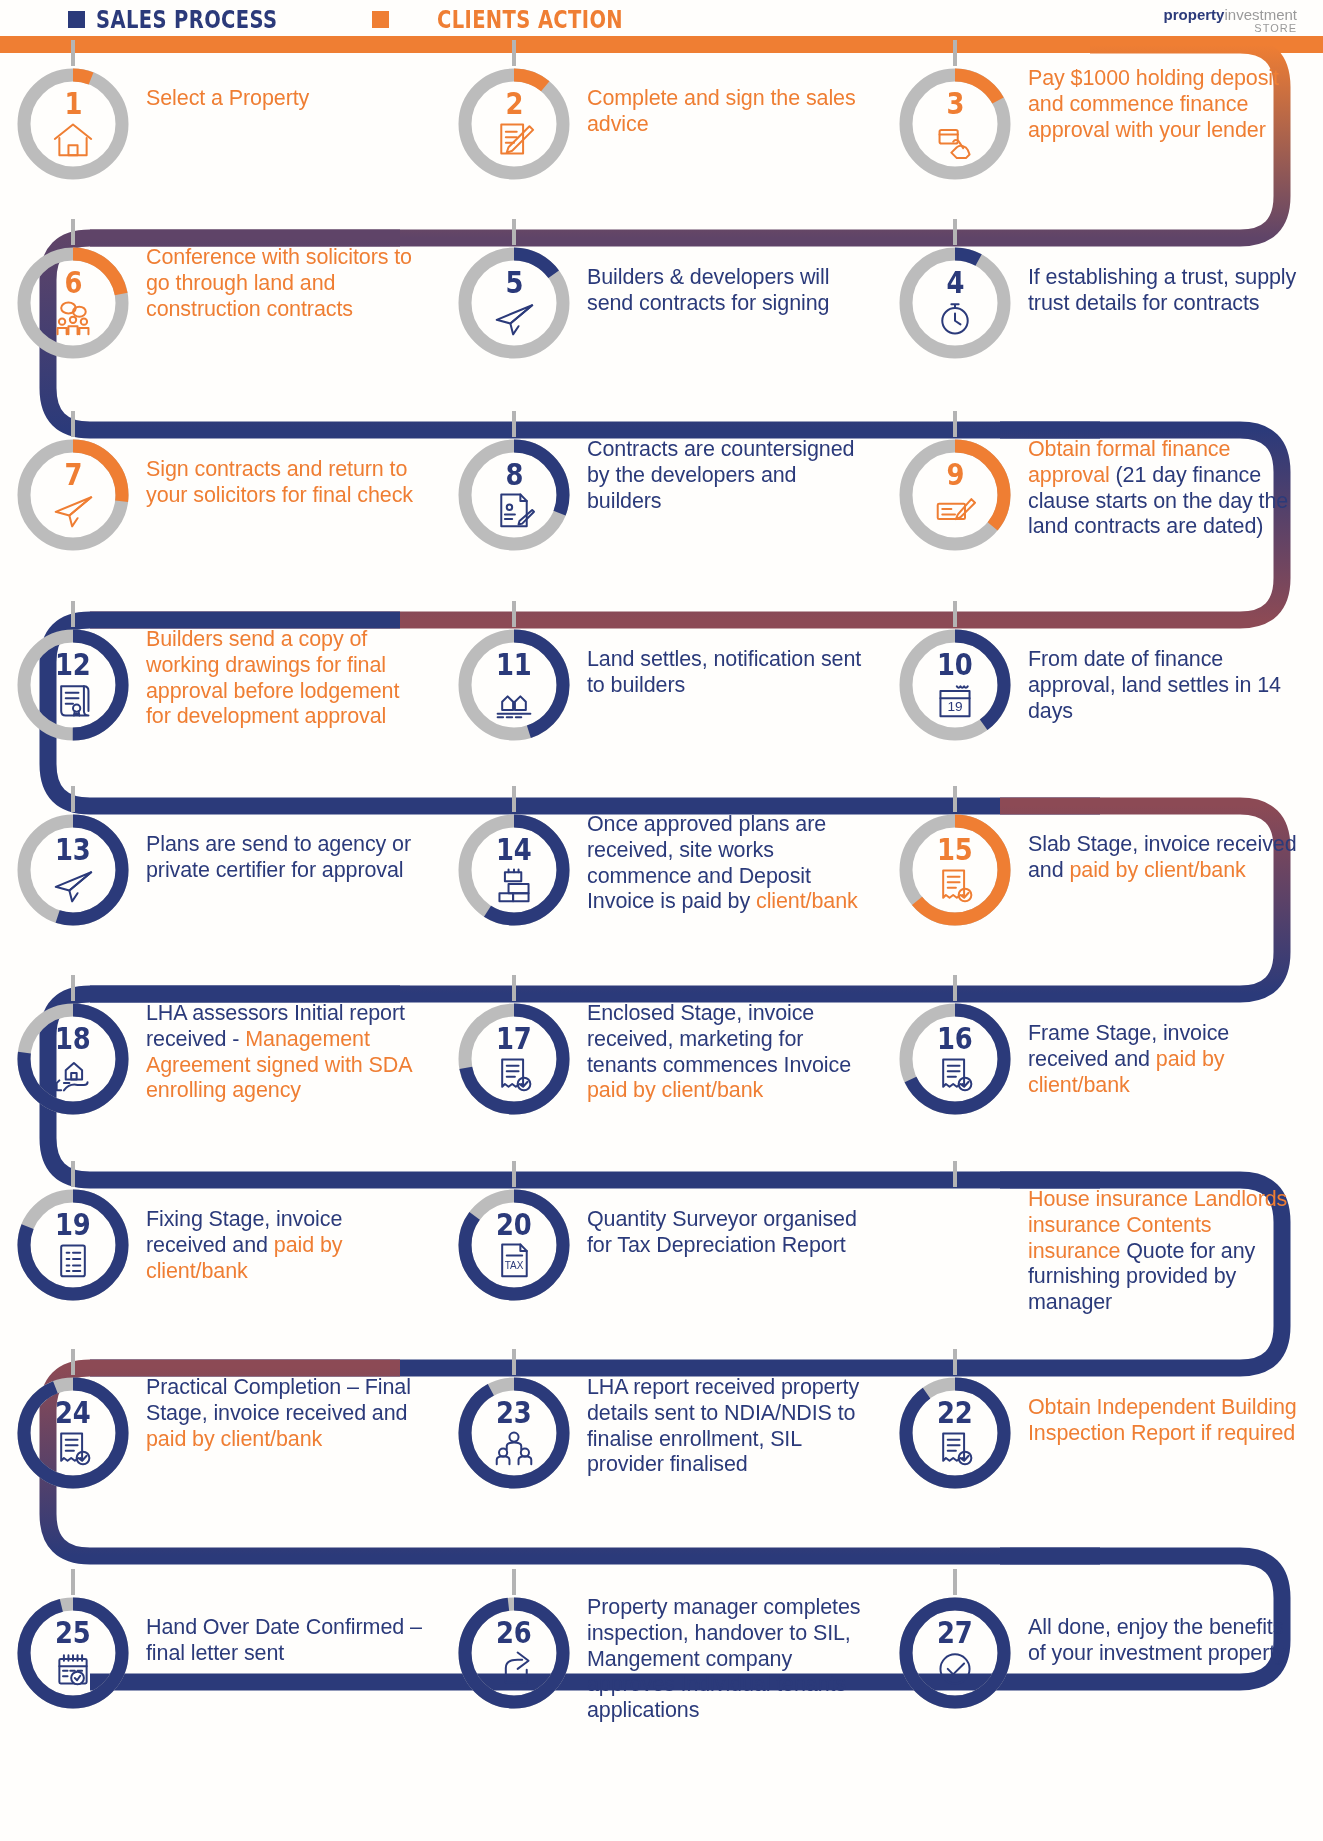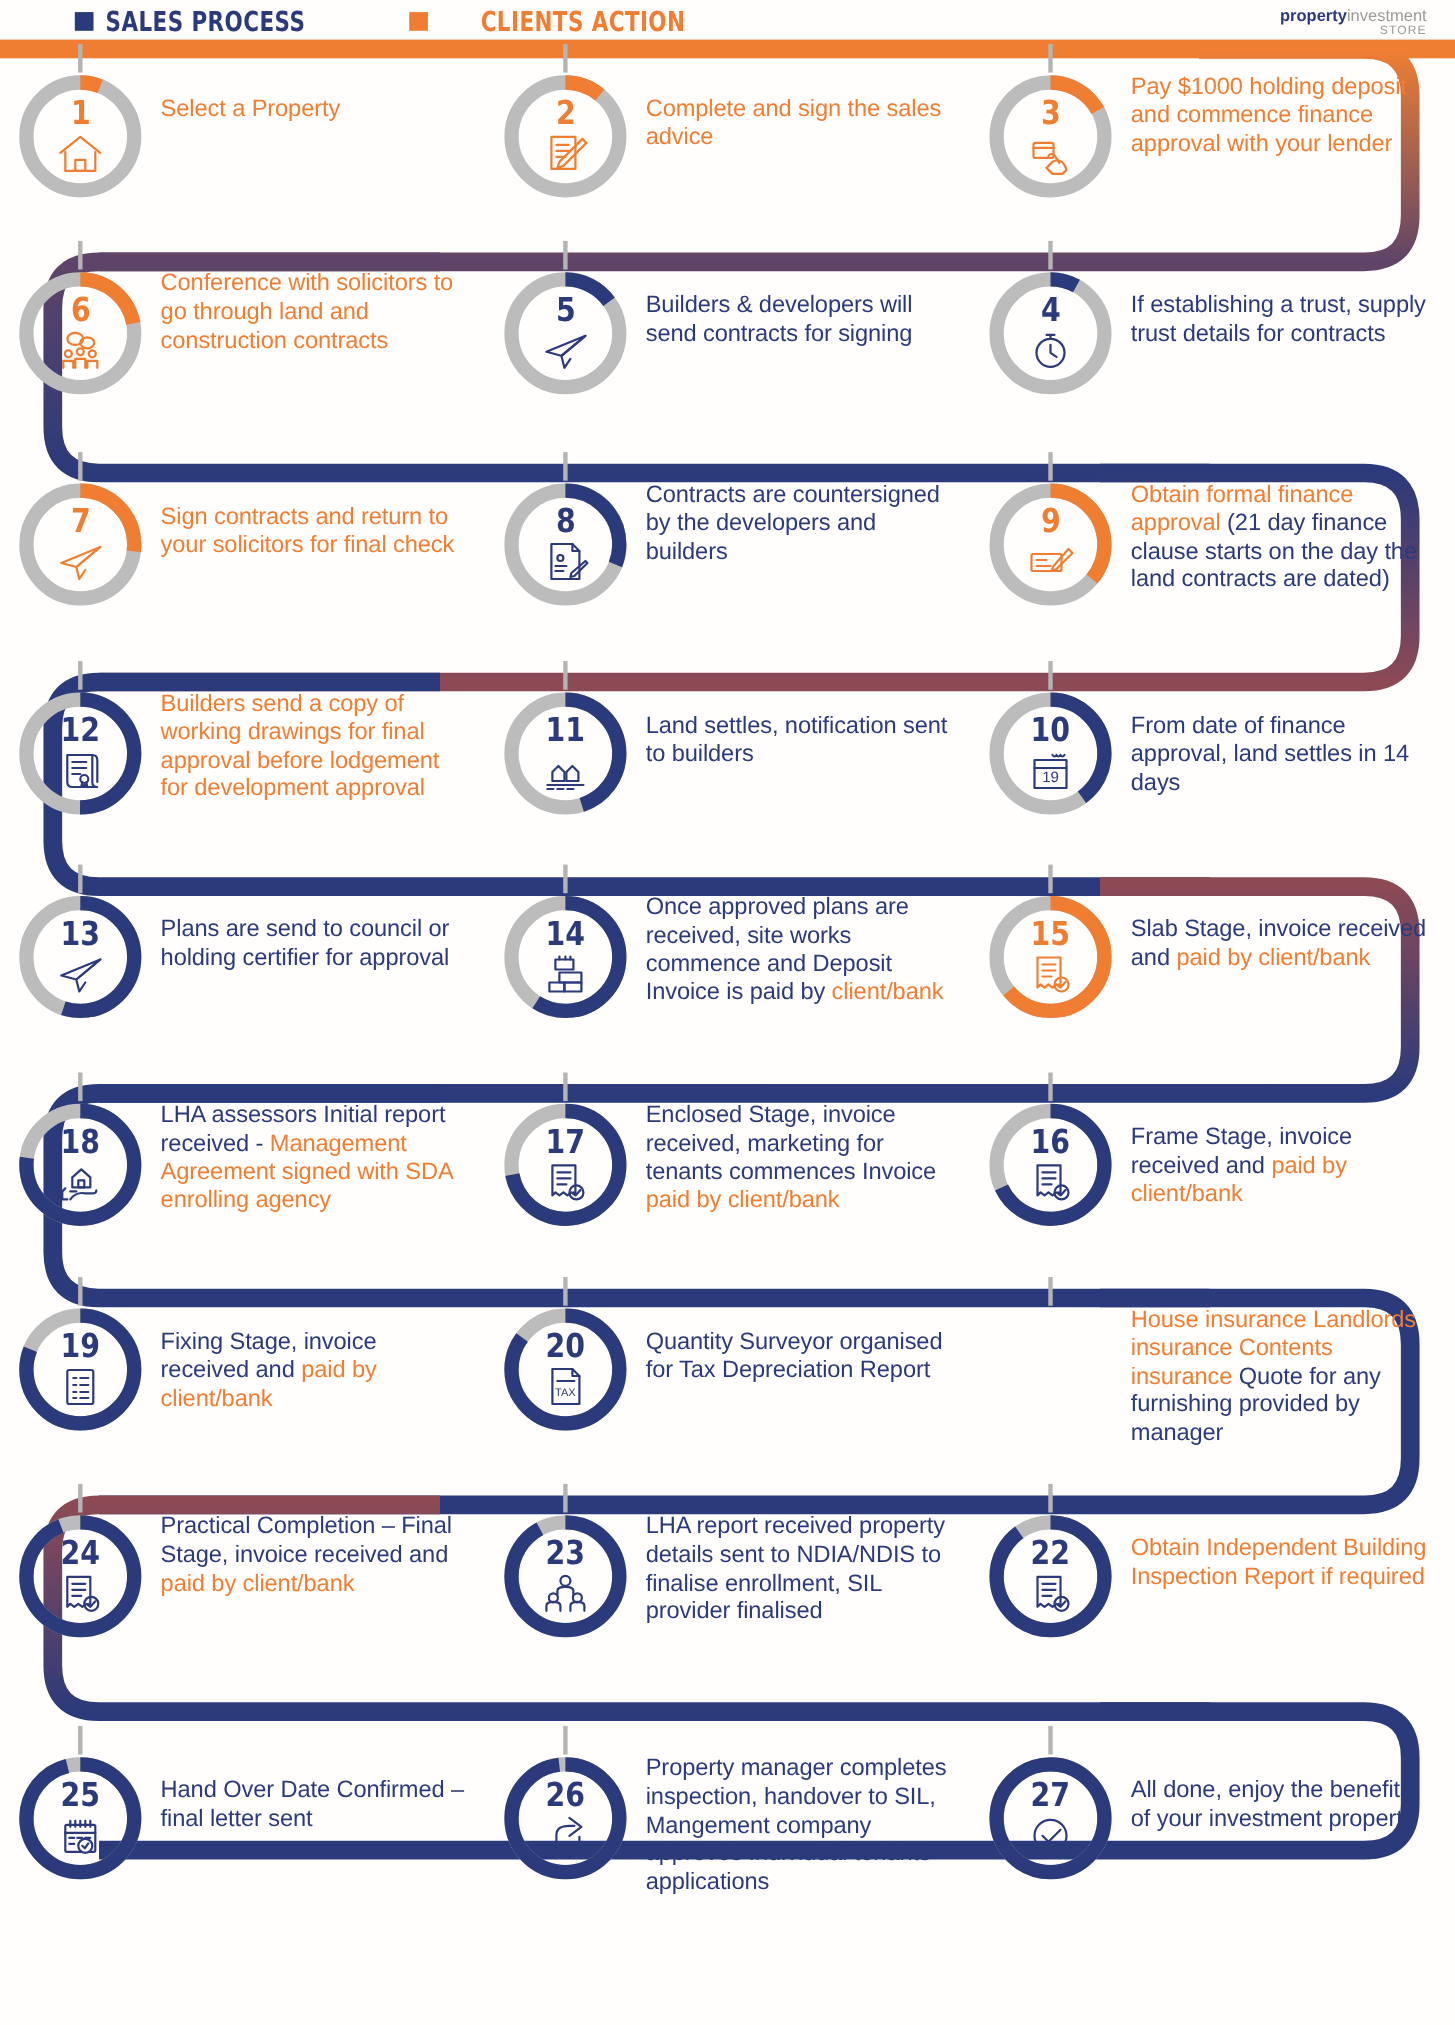--- a/index.html
+++ b/index.html
@@ -512,21 +512,21 @@
                 <div class="step-num" style="color:#2b3a7a">13</div>
                 <span>
                   <svg viewBox="0 0 48 44" class="step-icon" fill="none" stroke="#2b3a7a" stroke-width="2.2" stroke-linecap="round" stroke-linejoin="round">
                     <path d="M44 8 L5 24 L20 28 Z"></path>
                     <path d="M44 8 L20 28 L23 40 L29 31"></path>
                   </svg>
                 </span>
               </div>
             </div>
           </div>
-          <div class="caption"><span class="c-navy">Plans are send to council or holding certifier for approval</span></div>
+          <div class="caption"><span class="c-navy">Plans are send to agency or private certifier for approval</span></div>
         </div>
         <div class="cell" data-align="top">
           <div class="badge-wrap">
             <div class="stem"></div>
             <div class="donut">
               <svg width="122" height="122" viewBox="0 0 122 122">
                 <circle cx="61" cy="61" r="49" fill="none" stroke="#bcbcbc" stroke-width="13"></circle>
                 <circle cx="61" cy="61" r="49" fill="none" stroke="#2b3a7a" stroke-width="13" stroke-dasharray="181.64688723056182 126.22919282123789" transform="rotate(-90 61 61)"></circle>
               </svg>
               <div class="inner">

